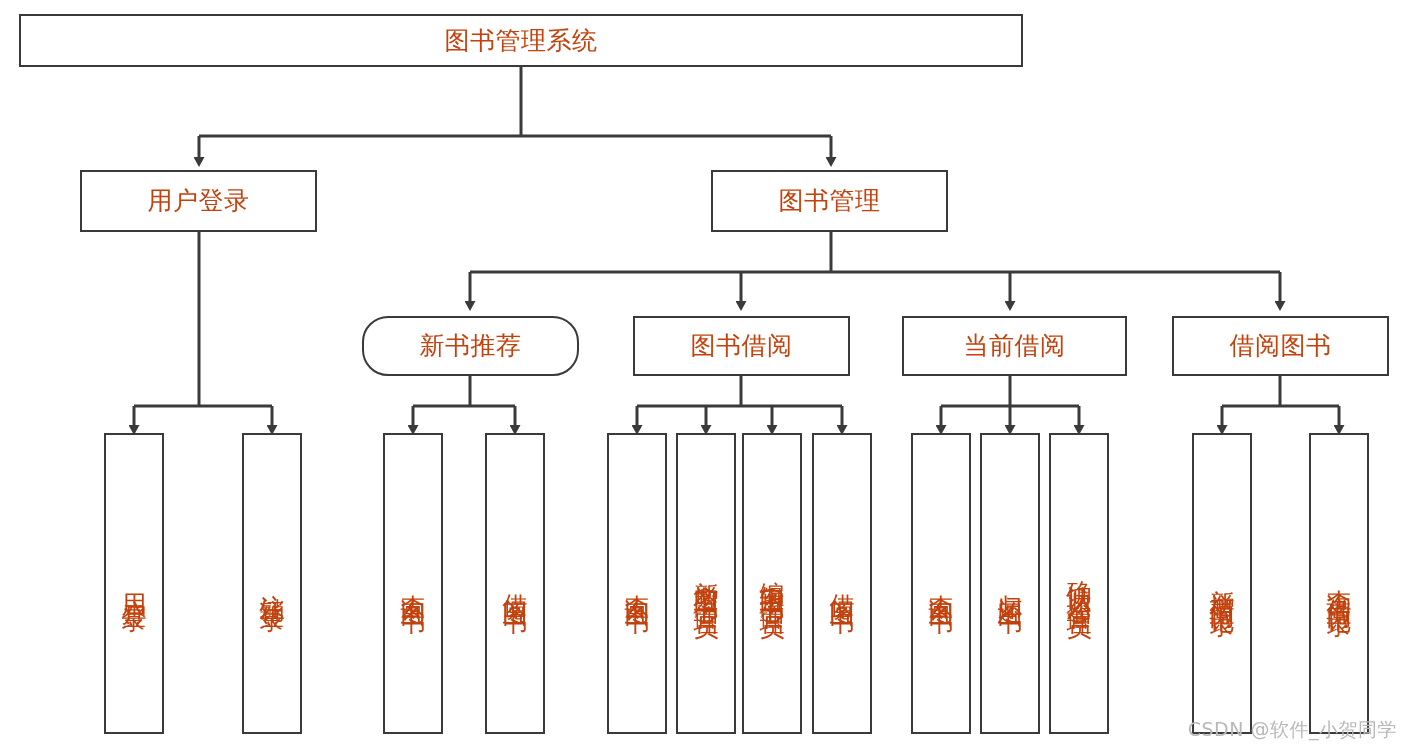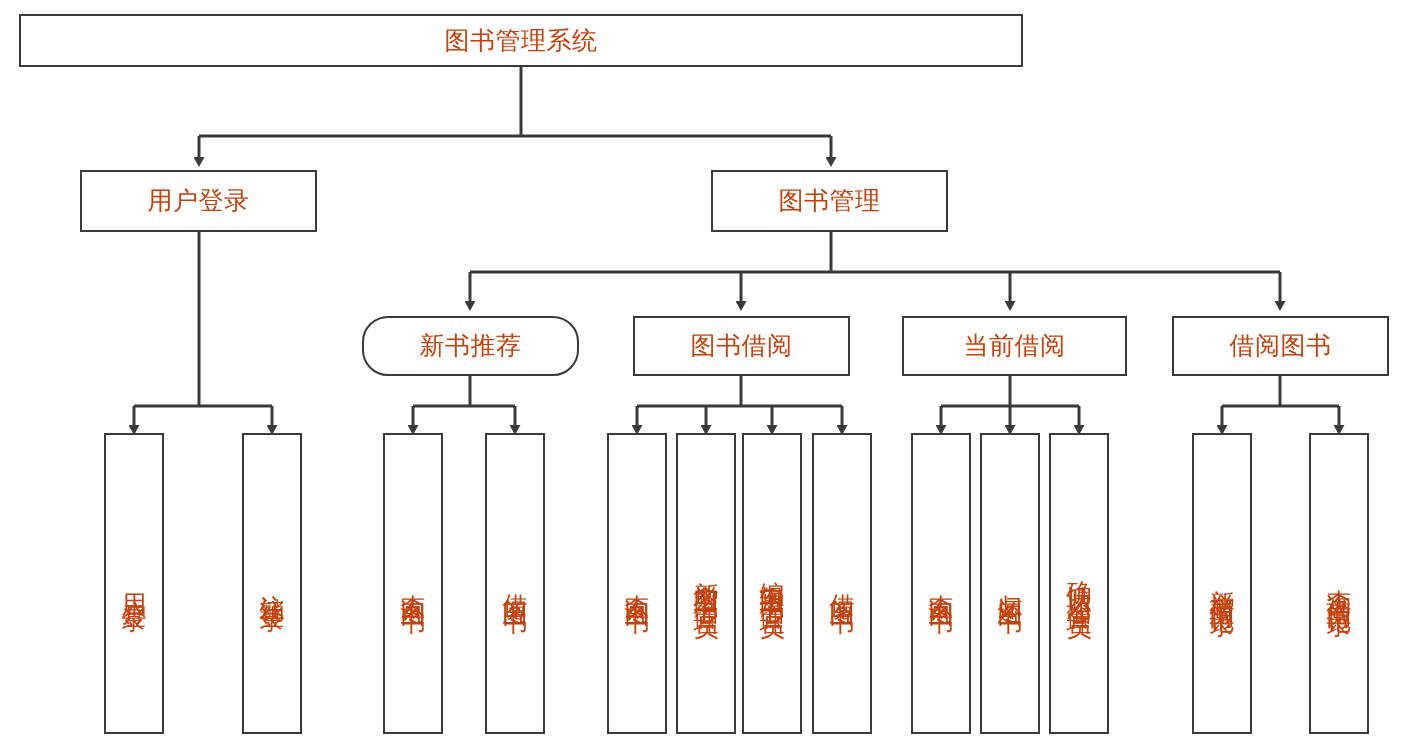--- a/index.html
+++ b/index.html
@@ -189,14 +189,15 @@
     <span class="lbl">确认归还（管理员）</span>
   </div>
 
   <div class="node v" style="left:1192px; top:433px; width:60px; height:301px;">
     <span class="lbl">新增借阅记录</span>
   </div>
   <div class="node v" style="left:1309px; top:433px; width:60px; height:301px;">
     <span class="lbl">查询借阅记录</span>
   </div>
 
+  <div id="watermark">CSDN @软件_小贺同学</div>
 
 </div>
 
 </body></html>

